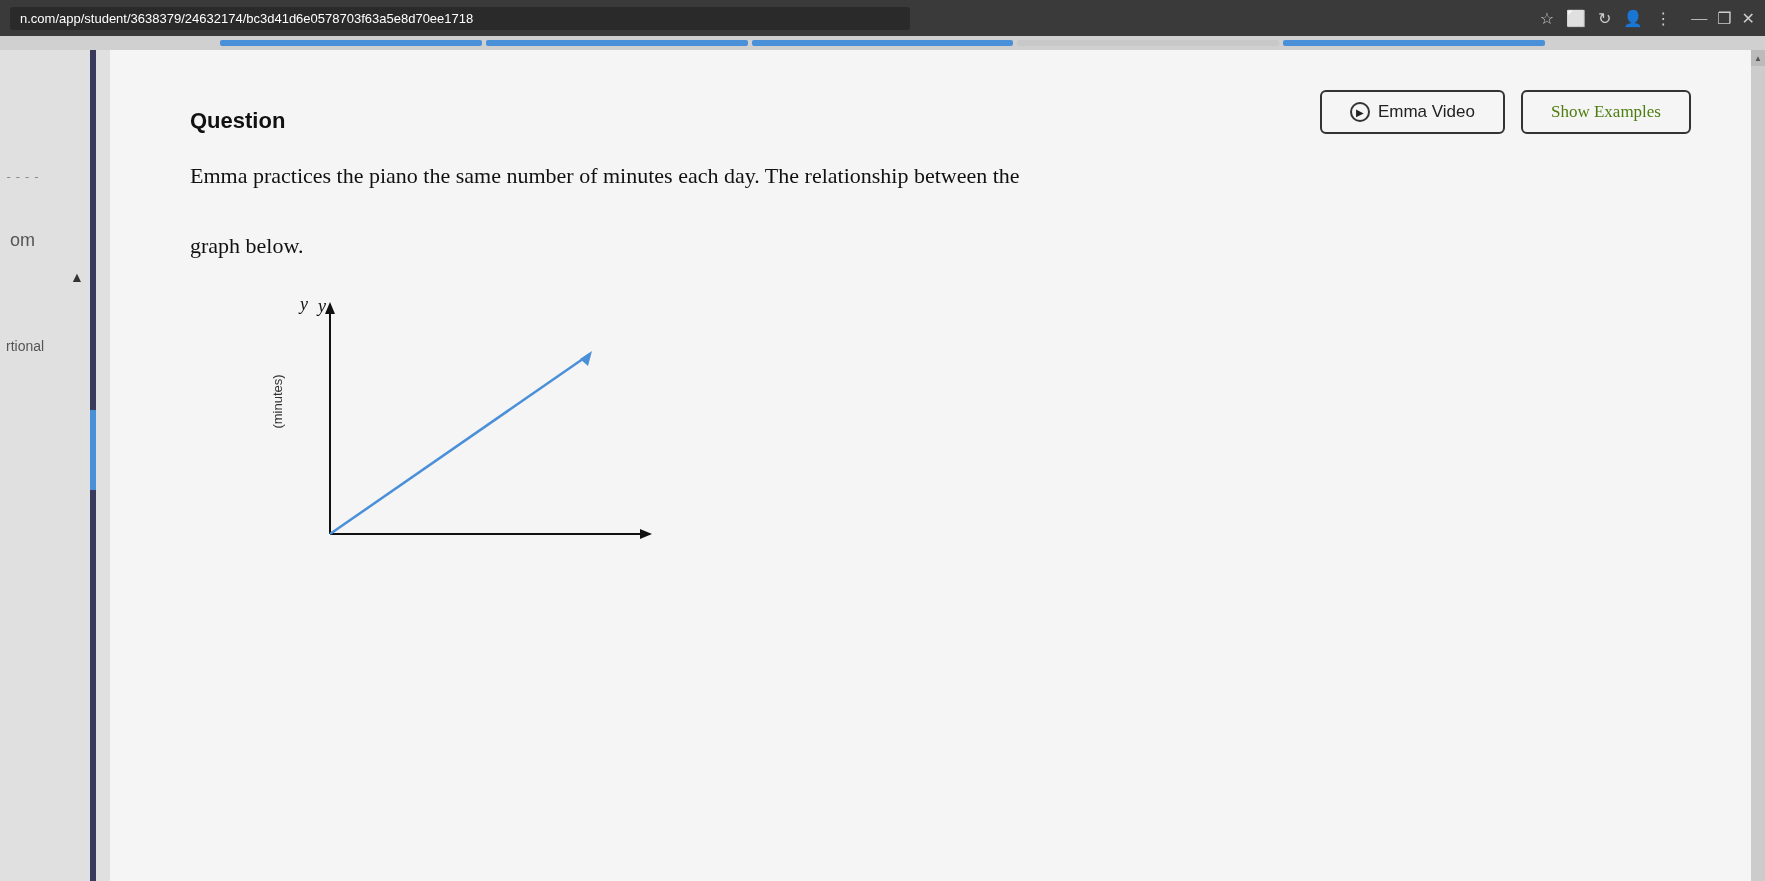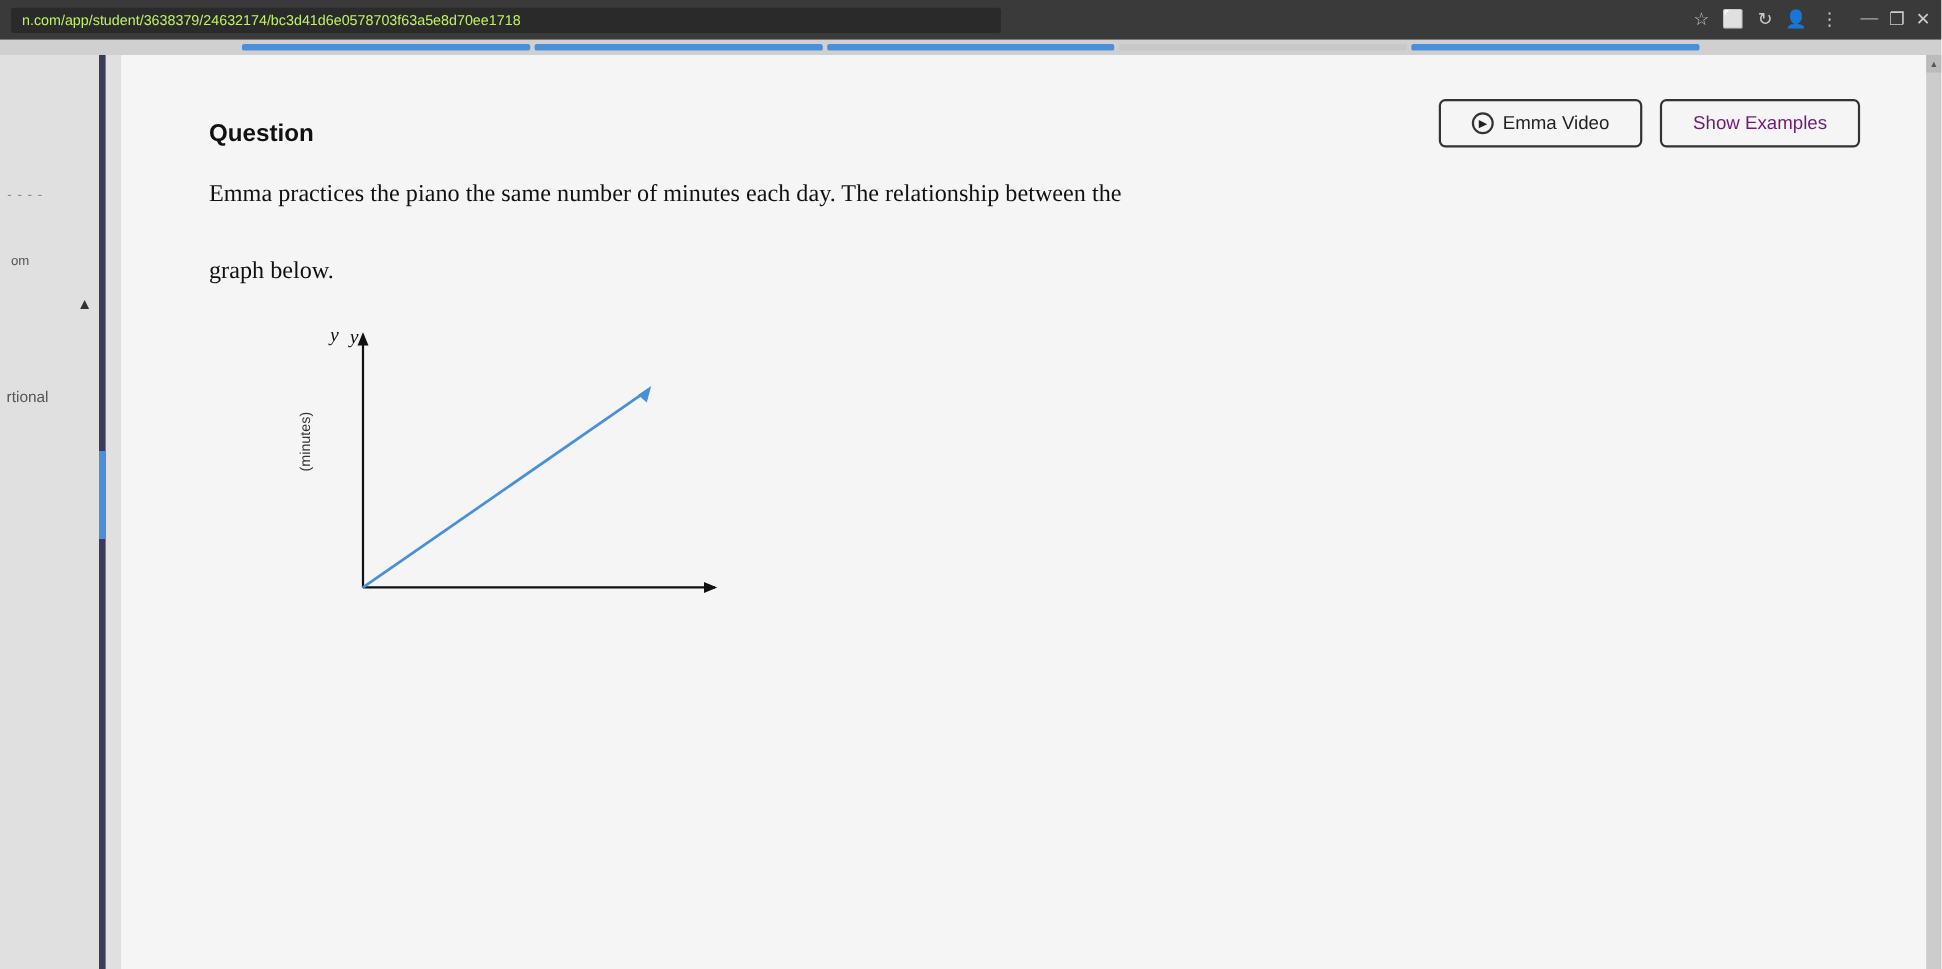--- a/index.html
+++ b/index.html
@@ -23,21 +23,21 @@
       background: #3a3a3a;
       height: 36px;
       display: flex;
       align-items: center;
       padding: 0 10px;
       position: relative;
     }
 
     .address-bar {
       background: #2a2a2a;
-      color: #bef264;
+      color: #ffffff;
       font-family: Arial, sans-serif;
       font-size: 13px;
       padding: 4px 10px;
       border-radius: 3px;
       flex: 1;
       max-width: 900px;
     }
 
     .browser-icons {
       display: flex;
@@ -85,27 +85,27 @@
       height: 100%;
       position: relative;
       flex-shrink: 0;
     }
 
     .sidebar-label-om {
       position: absolute;
       top: 180px;
       left: 10px;
       font-family: Arial, sans-serif;
-      font-size: 12px;
+      font-size: 18px;
       color: #555;
     }
 
     .sidebar-label-rtional {
       position: absolute;
-      top: 302px;
+      top: 288px;
       left: 6px;
       font-family: Arial, sans-serif;
       font-size: 14px;
       color: #555;
       text-align: center;
     }
 
     .sidebar-blue-bar {
       position: absolute;
       left: 90px;
@@ -214,23 +214,23 @@
       display: flex;
       align-items: center;
       justify-content: center;
       font-size: 10px;
     }
 
     .btn-show-examples {
       border: 2px solid #333;
       border-radius: 6px;
       padding: 10px 28px;
-      font-family: Liberation Sans, sans-serif;
+      font-family: Liberation Serif, serif;
       font-size: 17px;
-      color: #701a75;
+      color: #4d7c0f;
       background: #f5f5f5;
       cursor: pointer;
       white-space: nowrap;
     }
 
     
     .question-text {
       font-size: 22px;
       line-height: 1.6;
       color: #111;

